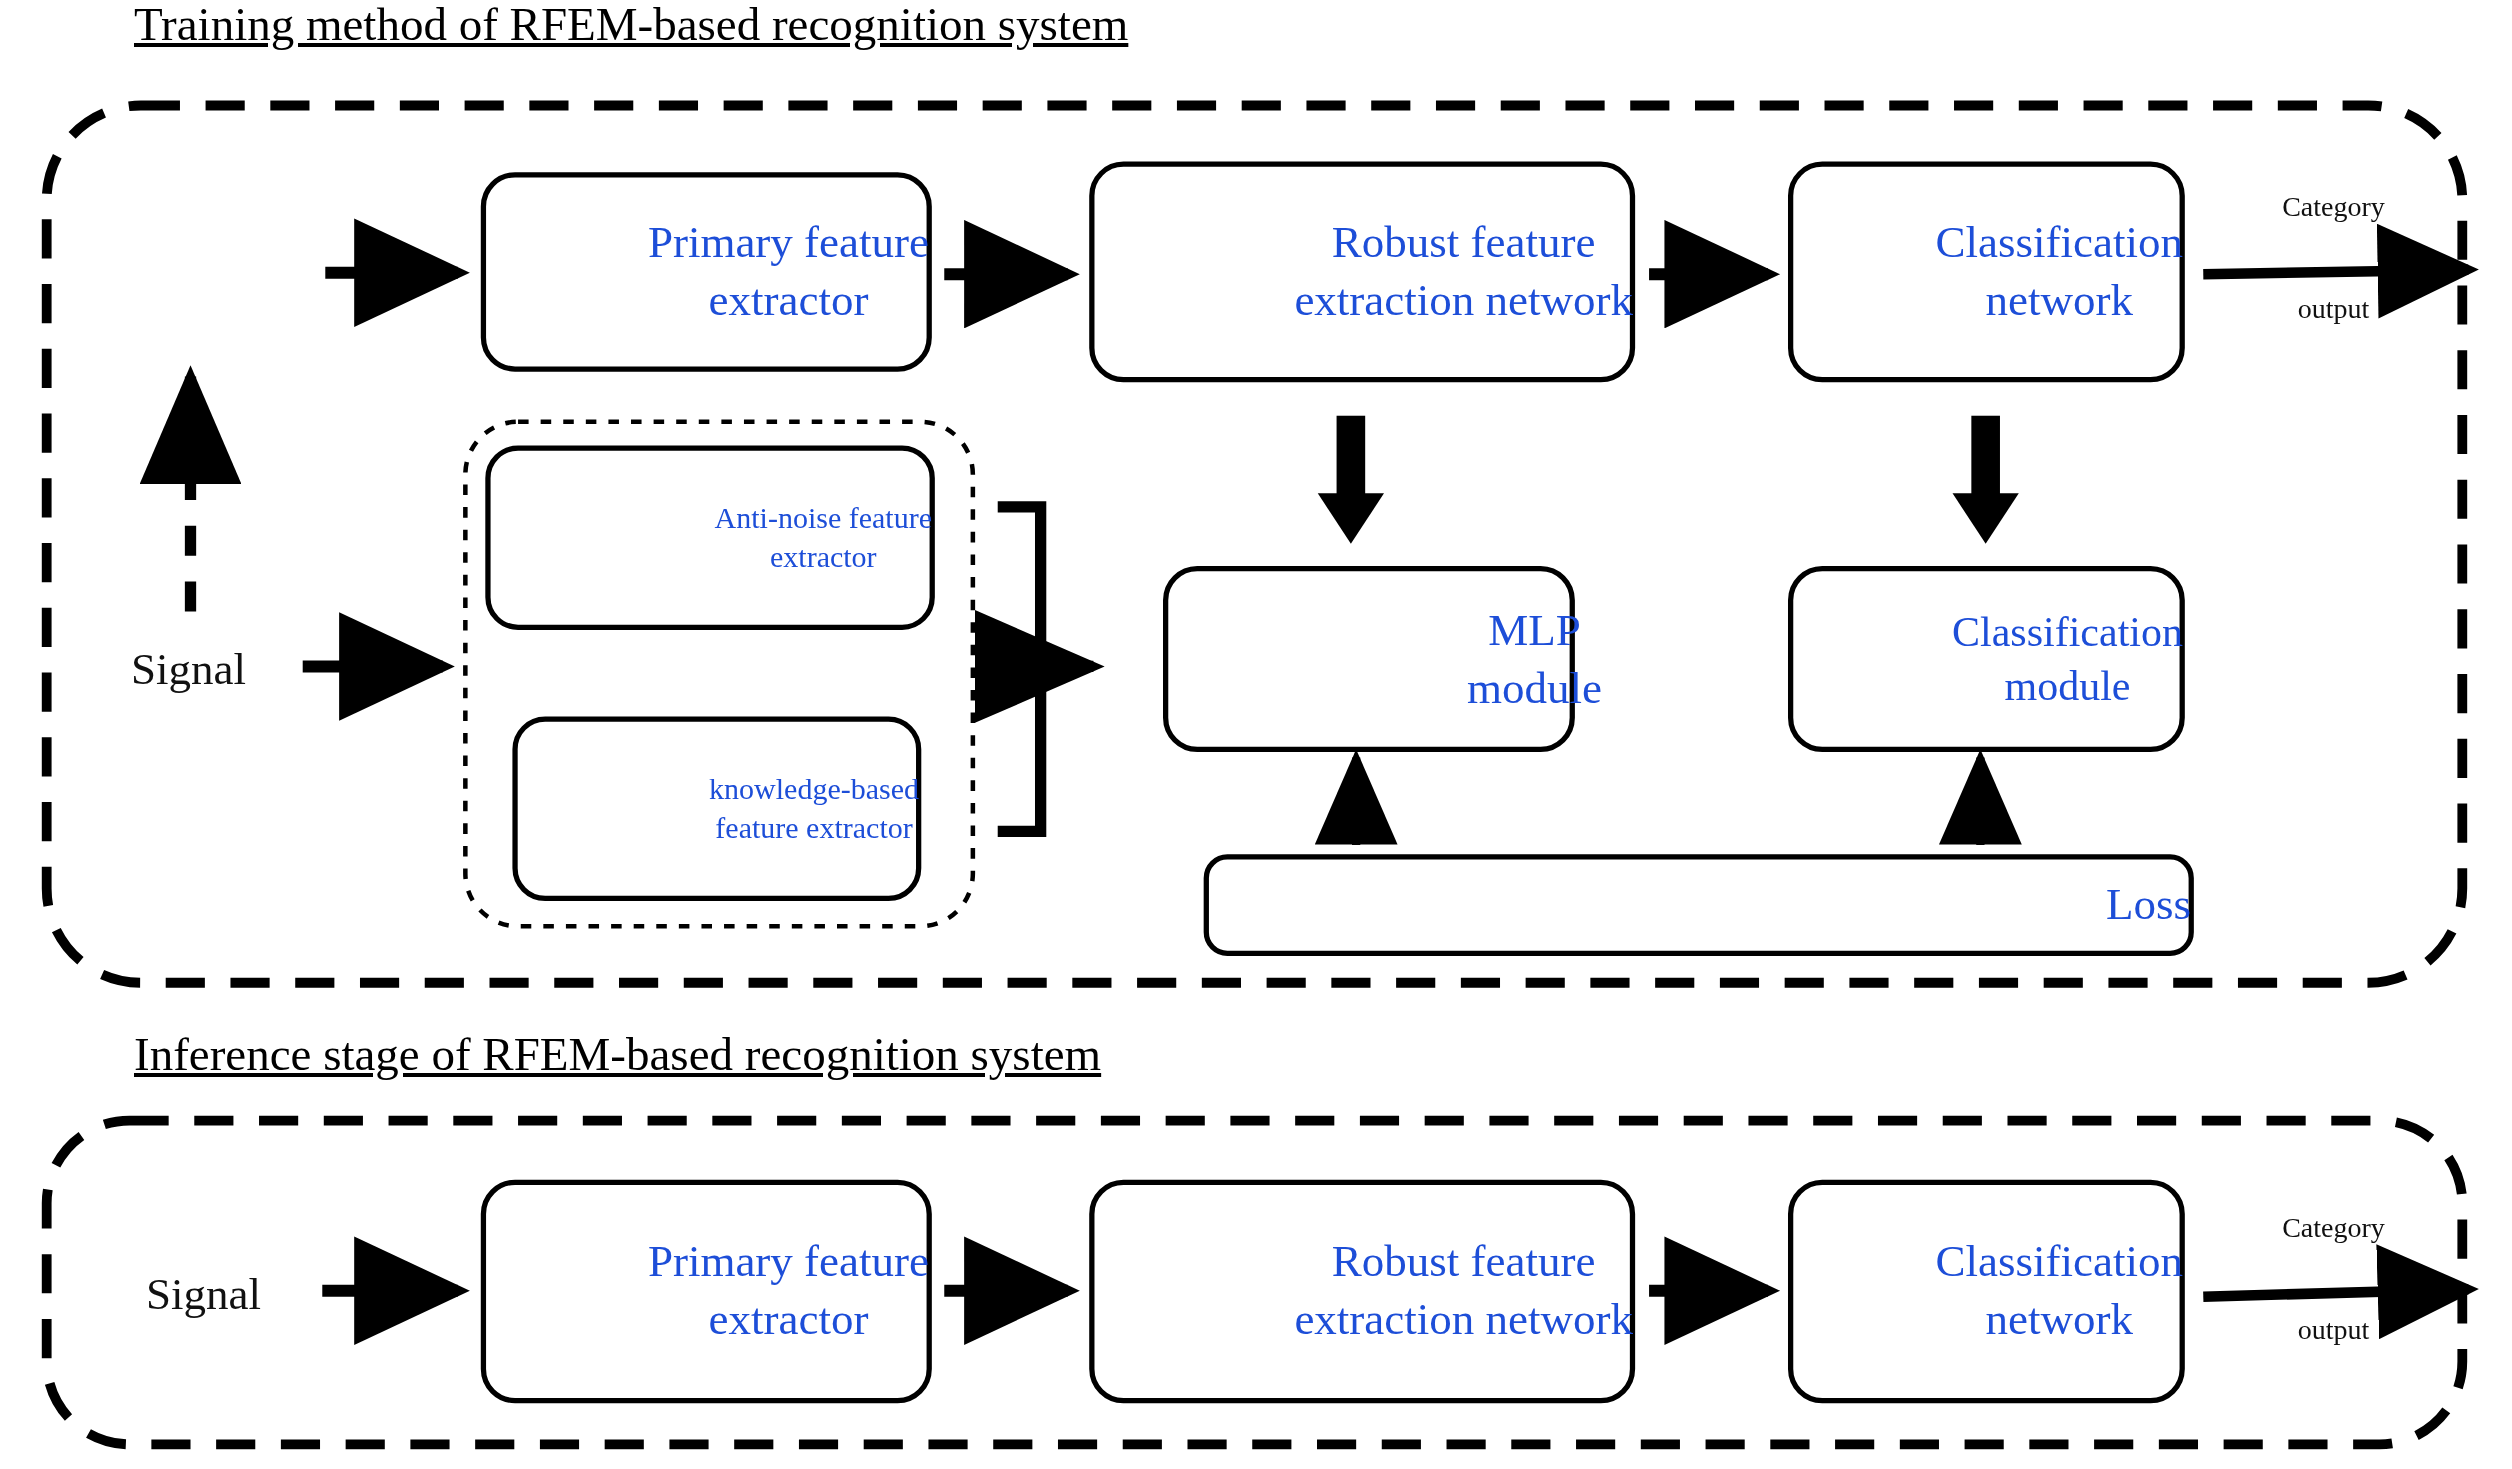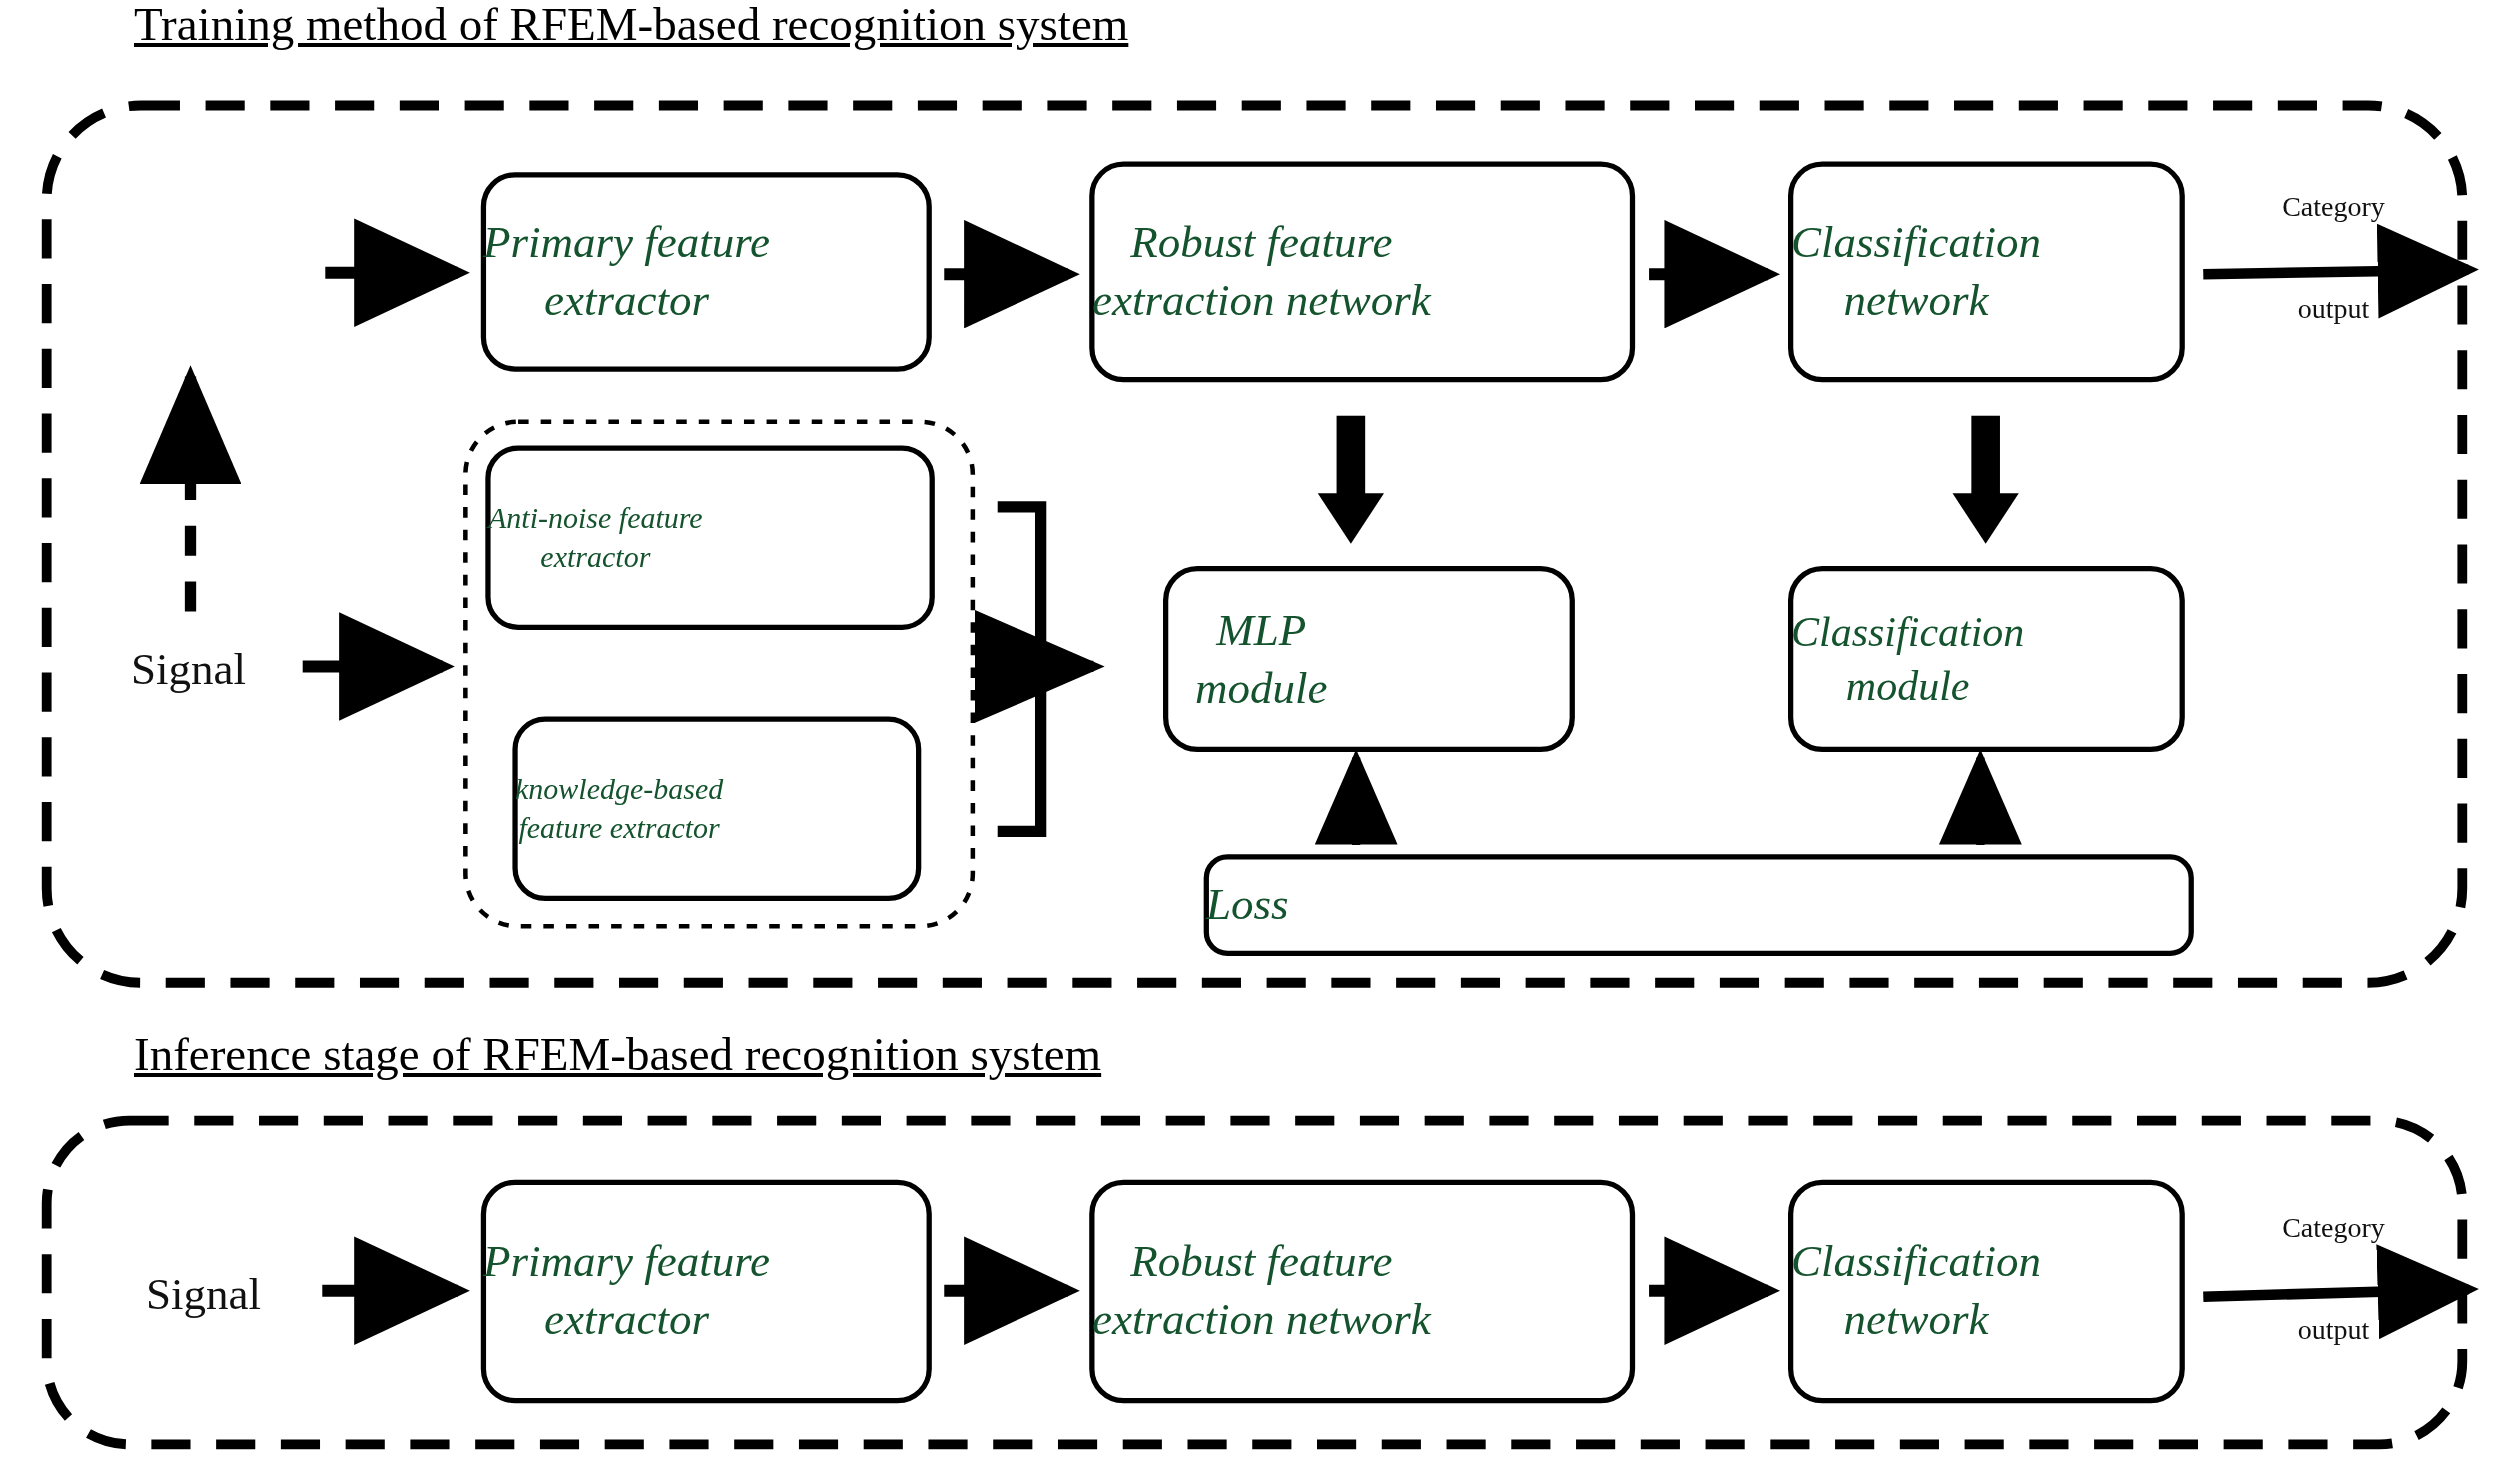--- a/index.html
+++ b/index.html
@@ -29,27 +29,26 @@
     font-size: 47px;
     line-height: 1.05;
     color: #000000;
     white-space: nowrap;
     text-decoration: underline;
   }
   .node-label {
     position: absolute;
     display: flex;
     align-items: center;
-    justify-content: flex-start;
+    justify-content: flex-end;
     text-align: center;
     font-family: "Liberation Serif", "DejaVu Serif", serif;
-    color: #14532d;
+    color: #1d4ed8;
     line-height: 1.28;
     pointer-events: none;
-    font-style: italic;
   }
   .plain-label {
     position: absolute;
     text-align: center;
     font-family: "Liberation Serif", "DejaVu Serif", serif;
     color: #111111;
     line-height: 1.22;
   }
   .box-fs-lg { font-size: 45px; }
   .box-fs-md { font-size: 42px; }

